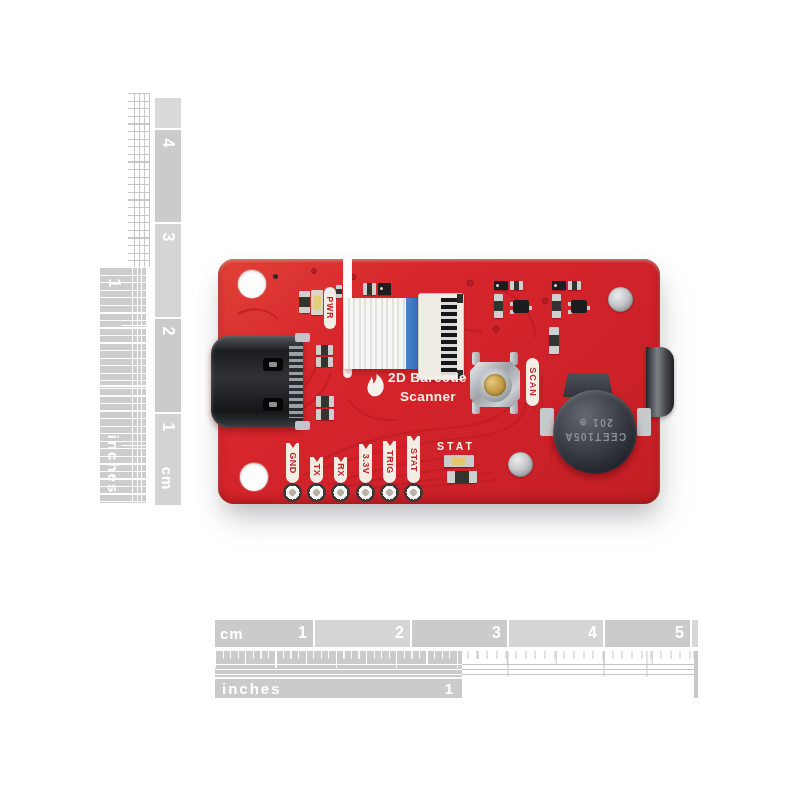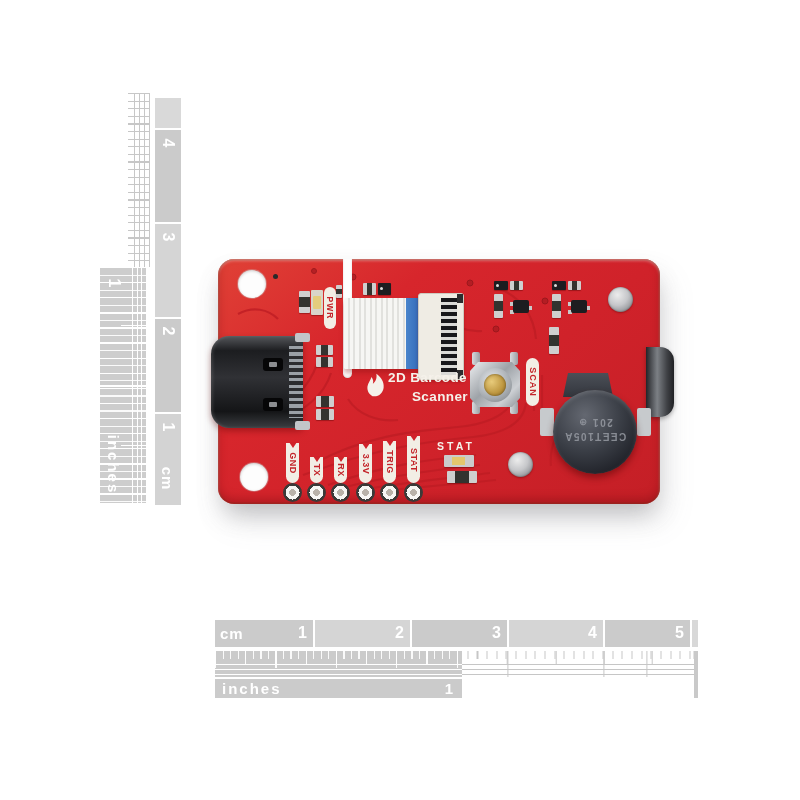--- a/index.html
+++ b/index.html
@@ -189,21 +189,21 @@
       <div class="abs" style="left:22px;top:4px;width:16px;height:77px;
                   background:repeating-linear-gradient(180deg,#17171a 0 4px,#d9d9d6 4px 7px);"></div>
       <div class="abs" style="left:38px;top:0;width:6px;height:9px;background:#2c2c2e;"></div>
       <div class="abs" style="left:38px;top:76px;width:6px;height:9px;background:#2c2c2e;"></div>
     </div>
 
     <svg class="abs" viewBox="0 0 22 30" style="left:148px;top:112px;width:20px;height:26px;">
       <path fill="#f5f1ea" d="M7 29 C2.5 26.5 0.5 22 1.2 17.5 C1.9 13.5 4.8 10.8 5.8 7 C7.6 9.6 8.4 11.8 7.4 14.6 C10.4 12.6 12.4 8.6 11.4 3.2 C16.6 6.8 20.6 12.6 19.8 19.2 C19 25.2 14.4 30 7 29 Z"></path>
     </svg>
     <div class="abs silk" style="left:170px;top:112px;font-size:13.5px;">2D Barcode</div>
-    <div class="abs silk" style="left:170px;top:131px;width:80px;text-align:right;font-size:13.5px;">Scanner</div>
+    <div class="abs silk" style="left:170px;top:131px;width:80px;text-align:center;font-size:13.5px;">Scanner</div>
 
     <div class="abs" style="left:252px;top:93px;width:50px;height:62px;">
       <div class="abs" style="left:2px;top:0;width:8px;height:13px;background:linear-gradient(90deg,#d8dadd,#9a9ea3);border-radius:2px;"></div>
       <div class="abs" style="left:40px;top:0;width:8px;height:13px;background:linear-gradient(90deg,#d8dadd,#9a9ea3);border-radius:2px;"></div>
       <div class="abs" style="left:2px;top:49px;width:8px;height:13px;background:linear-gradient(90deg,#d8dadd,#9a9ea3);border-radius:2px;"></div>
       <div class="abs" style="left:40px;top:49px;width:8px;height:13px;background:linear-gradient(90deg,#d8dadd,#9a9ea3);border-radius:2px;"></div>
       <div class="abs" style="left:0;top:10px;width:50px;height:45px;
                   clip-path:polygon(16% 0,84% 0,100% 20%,100% 80%,84% 100%,16% 100%,0 80%,0 20%);
                   background:linear-gradient(135deg,#eceef0,#9ea3a8 45%,#cdd0d4 75%,#8d9297);"></div>
       <div class="abs" style="left:8px;top:16px;width:34px;height:34px;border-radius:50%;

